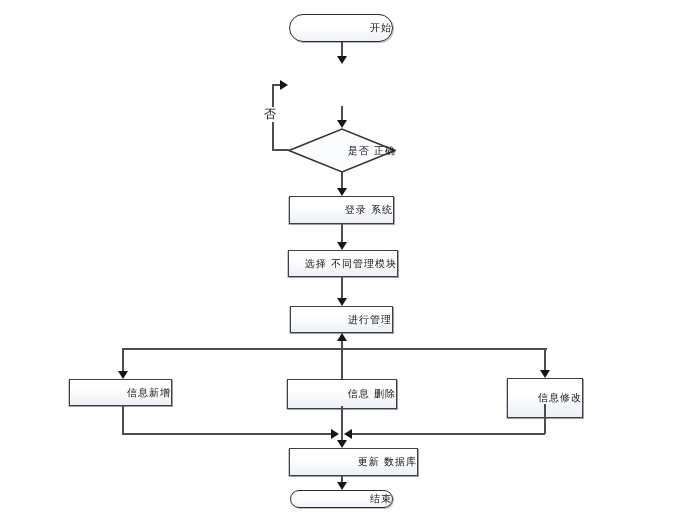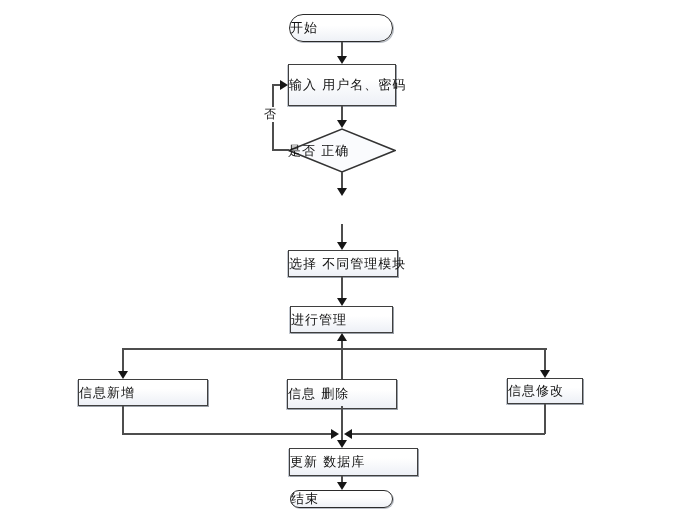--- a/index.html
+++ b/index.html
@@ -1,22 +1,22 @@
 <!DOCTYPE html>
 <html><head>
 <meta charset="utf-8">
 <style>
   html,body{margin:0;padding:0;background:#ffffff;}
   #canvas{
     position:relative;width:700px;height:526px;background:#ffffff;overflow:hidden;
     font-family:"DejaVu Sans","Liberation Sans",sans-serif;color:#111;
   }
   .node{
-    position:absolute;display:flex;align-items:center;justify-content:flex-start;
-    font-size:13px;letter-spacing:1px;white-space:nowrap;box-sizing:border-box;
+    position:absolute;display:flex;align-items:center;justify-content:flex-end;
+    font-size:10px;letter-spacing:1px;white-space:nowrap;box-sizing:border-box;
   }
   .process{
     border:1px solid #3f3f3f;
     background:linear-gradient(180deg,#ffffff 35%,#edf0f6 100%);
     box-shadow:1px 1px 0 #9aa0a8,-1px 1px 0 #c3c8d0;
   }
   .terminator{
     border:1px solid #2b2b2b;border-radius:15px;
     background:linear-gradient(180deg,#ffffff 40%,#eef1f6 100%);
     box-shadow:1px 1px 0 #b9bec6;
@@ -39,49 +39,49 @@
 </style>
 </head>
 <body>
 
 <div id="canvas">
 
   <div class="node terminator" style="left:289px;top:14px;width:104px;height:28px">
     <span>开始</span>
   </div>
 
-  <div class="node process" style="left:288px;top:64px;width:108px;height:42px">
-    <span>输入 用户名、密码</span>
-  </div>
 
   <div class="node decision" style="left:288px;top:128px;width:108px;height:45px">
     <svg width="108" height="45" viewBox="0 0 108 45">
       <polygon points="1,22.5 54,1 107,22.5 54,44" fill="#fafbfd" stroke="#333333" stroke-width="1.5"></polygon>
     </svg>
     <span class="lbl">是否 正确</span>
   </div>
 
+  <div class="node process" style="left:289px;top:196px;width:105px;height:28px">
+    <span>登录 系统</span>
+  </div>
 
   <div class="node process" style="left:290px;top:306px;width:103px;height:27px">
     <span>进行管理</span>
   </div>
 
   <div class="node process" style="left:288px;top:250px;width:110px;height:27px">
     <span>选择 不同管理模块</span>
   </div>
 
-  <div class="node process" style="left:78px;top:379px;width:130px;height:27px">
+  <div class="node process" style="left:69px;top:379px;width:103px;height:27px">
     <span>信息新增</span>
   </div>
 
   <div class="node process" style="left:287px;top:379px;width:110px;height:30px">
     <span>信息 删除</span>
   </div>
 
-  <div class="node process" style="left:507px;top:378px;width:76px;height:26px">
+  <div class="node process" style="left:507px;top:378px;width:76px;height:40px">
     <span>信息修改</span>
   </div>
 
   <div class="node process" style="left:289px;top:448px;width:129px;height:28px">
     <span>更新 数据库</span>
   </div>
 
   <div class="node terminator" style="left:290px;top:490px;width:103px;height:18px">
     <span>结束</span>
   </div>

